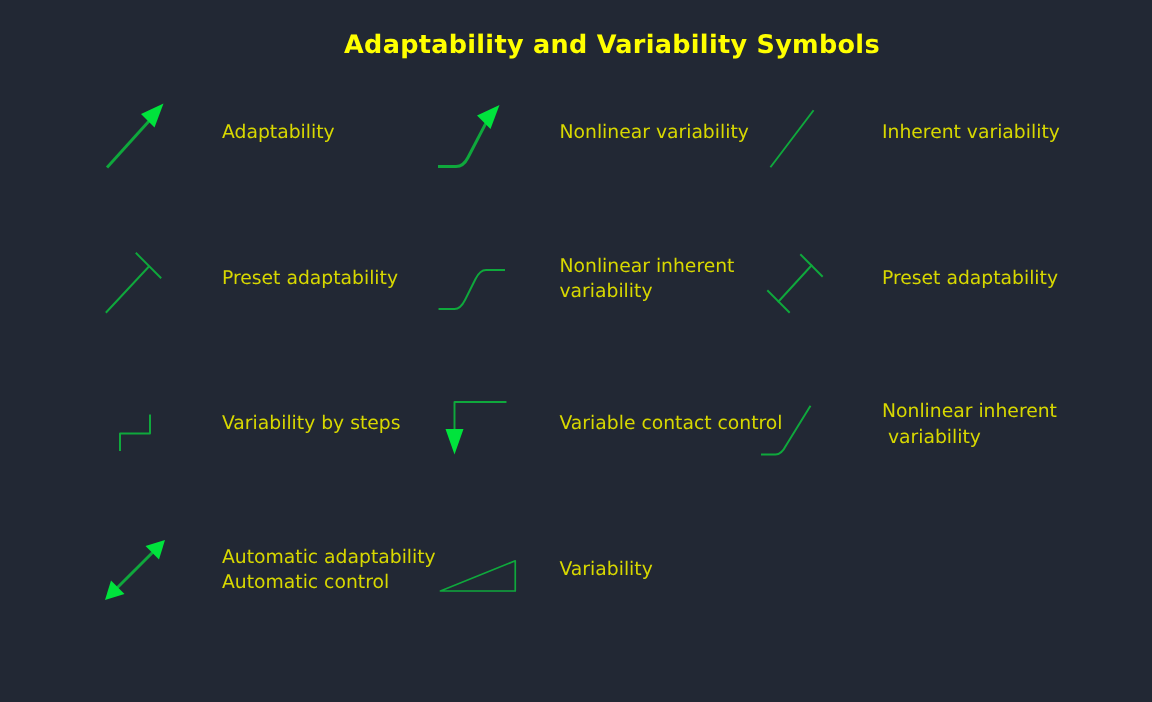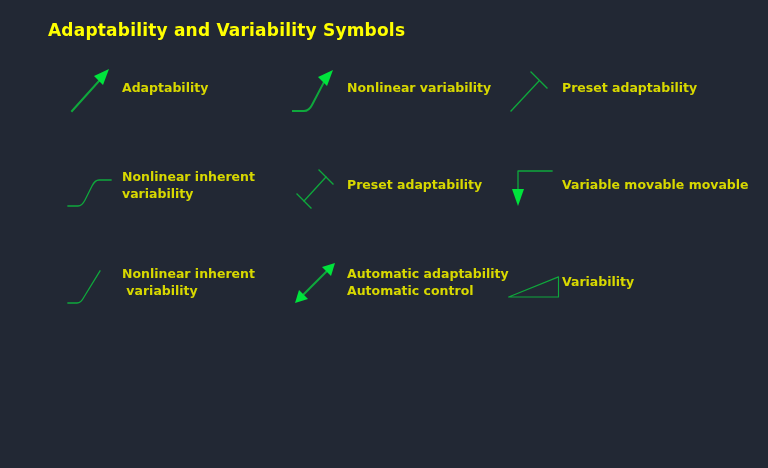--- a/index.html
+++ b/index.html
@@ -8,29 +8,30 @@
   html,body{margin:0;padding:0;}
   body{
     width:768px;height:468px;overflow:hidden;
     background:var(--bg);
     font-family:"DejaVu Sans","Liberation Sans",sans-serif;
   }
   h1{
     margin:0;padding:20px 0 0 48px;
     font-size:17px;font-weight:bold;letter-spacing:.2px;
     color:var(--title);
+    text-align:center;
   }
   .grid{
     display:grid;
     grid-template-columns:225px 215px auto;
     grid-auto-rows:97px;
     padding-left:66px;
     align-items:center;
   }
-  .cell{display:flex;align-items:center;font-weight:bold;}
+  .cell{display:flex;align-items:center;gap:26px;}
   .sym{width:56px;min-width:56px;display:flex;justify-content:flex-start;}
   .lbl{
     color:var(--lbl);
     font-size:12.5px;line-height:1.3;white-space:pre;
   }
   .ln{stroke:var(--s);fill:none;stroke-width:1.3;stroke-linecap:square;stroke-linejoin:round;}
   .w2{stroke-width:2;}
   .fl{fill:var(--f);stroke:none;}
 </style>
 </head>
@@ -52,20 +53,28 @@
   <div class="cell">
     <span class="sym">
           <svg width="48" height="48" viewBox="0 0 48 48">
             <path class="ln w2" d="M2 46 H13 Q18 46 21 40 L33 17"></path>
             <polygon class="fl" points="42,5 27,12 36,21"></polygon>
           </svg>
         </span>
     <span class="lbl">Nonlinear variability</span>
   </div>
 
+  <div class="cell">
+    <span class="sym">
+          <svg width="48" height="48" viewBox="0 0 48 48">
+            <path class="ln" d="M8 46 L36 9"></path>
+          </svg>
+        </span>
+    <span class="lbl">Inherent variability</span>
+  </div>
 
   <div class="cell">
     <span class="sym">
           <svg width="48" height="48" viewBox="0 0 48 48">
             <path class="ln" d="M5 46 L33 16"></path>
             <path class="ln" d="M25 7 L41 23"></path>
           </svg>
         </span>
     <span class="lbl">Preset adaptability</span>
   </div>
@@ -84,30 +93,38 @@
     <span class="sym">
           <svg width="48" height="48" viewBox="0 0 48 48">
             <path class="ln" d="M13 39 L35 15"></path>
             <path class="ln" d="M28 8 L42 22"></path>
             <path class="ln" d="M6 32 L20 46"></path>
           </svg>
         </span>
     <span class="lbl">Preset adaptability</span>
   </div>
 
+  <div class="cell">
+    <span class="sym">
+          <svg width="48" height="48" viewBox="0 0 48 48">
+            <path class="ln" d="M14 41 V30 H34 V18"></path>
+          </svg>
+        </span>
+    <span class="lbl">Variability by steps</span>
+  </div>
 
 
   <div class="cell">
     <span class="sym">
           <svg width="48" height="48" viewBox="0 0 48 48">
             <path class="ln" d="M46 9 H12 V27"></path>
             <polygon class="fl" points="12,44 6,27 18,27"></polygon>
           </svg>
         </span>
-    <span class="lbl">Variable movable movable</span>
+    <span class="lbl">Variable contact control</span>
   </div>
 
   <div class="cell">
     <span class="sym">
           <svg width="48" height="48" viewBox="0 0 48 48">
             <path class="ln" d="M2 44 H11 Q15 44 18 38 L34 12"></path>
           </svg>
         </span>
     <span class="lbl">Nonlinear inherent
  variability</span>

